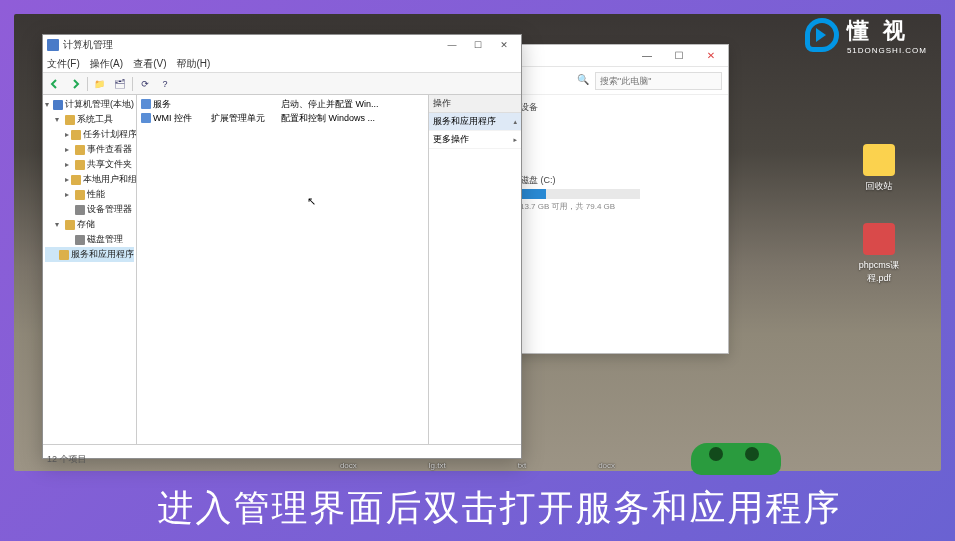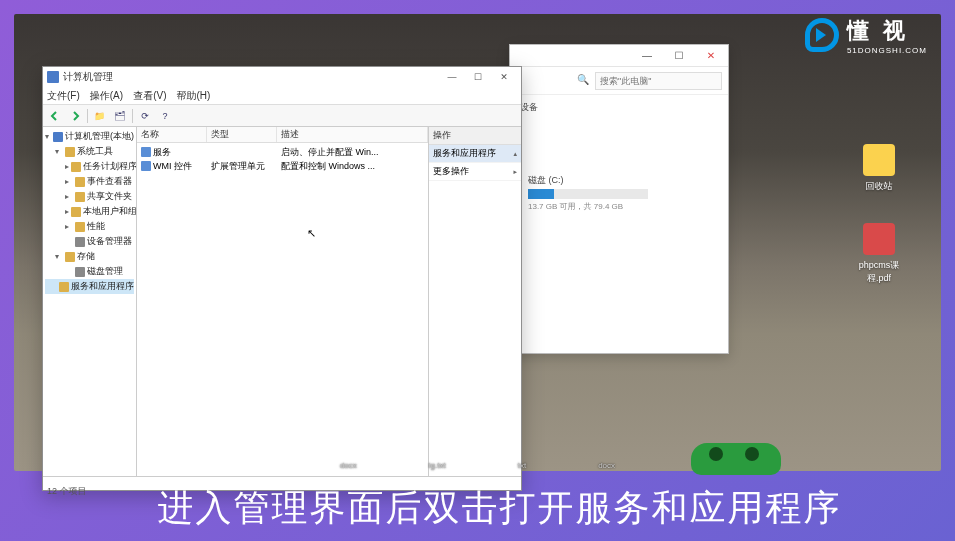--- a/index.html
+++ b/index.html
@@ -17,27 +17,27 @@
   
   
   .window-back { position: absolute; top: 30px; left: 495px; width: 220px; height: 310px; background: #fff; border: 1px solid #bcbcbc; box-shadow: 0 4px 12px rgba(0,0,0,.18); }
   .wb-title { height: 22px; border-bottom: 1px solid #e5e5e5; display: flex; justify-content: flex-end; align-items: center; gap: 10px; padding: 0 6px; font-size: 10px; color: #555; }
   .wb-ctl { width: 22px; text-align: center; cursor: pointer; }
   .wb-ctl.red { color: #d44; }
   .wb-tool { height: 28px; border-bottom: 1px solid #eee; display: flex; align-items: center; padding: 0 6px; gap: 4px; }
   .wb-tool .arr { width: 14px; height: 14px; color: #999; font-size: 10px; }
   .wb-search { flex: 1; height: 18px; border: 1px solid #ddd; font-size: 9px; padding: 0 4px; color: #aaa; background: #fafafa; }
   .wb-body { padding: 6px 10px; font-size: 9px; color: #444; }
-  .wb-item { margin-top: 60px; margin-left: 8px; }
+  .wb-item { margin-top: 60px; }
   .disk-bar { width: 120px; height: 10px; background: #e8e8e8; margin-top: 2px; position: relative; }
   .disk-fill { position: absolute; left:0; top:0; bottom:0; width: 22%; background: #2a8ad4; }
   .disk-text { font-size: 8px; color: #888; margin-top: 2px; }
   
   
-  .window-main { position: absolute; top: 20px; left: 28px; width: 480px; height: 425px; background: #fff; border: 1px solid #8f8f8f; box-shadow: 0 6px 20px rgba(0,0,0,.25); margin-top: 32px; }
+  .window-main { position: absolute; top: 20px; left: 28px; width: 480px; height: 425px; background: #fff; border: 1px solid #8f8f8f; box-shadow: 0 6px 20px rgba(0,0,0,.25); }
   .wm-titlebar { height: 20px; background: #fff; display: flex; align-items: center; padding: 0 4px; font-size: 10px; color: #333; }
   .wm-titlebar .icon-sm { width: 12px; height: 12px; background: #4a7bc8; margin-right: 4px; border-radius: 1px; }
   .wm-titlebar .wincontrols { margin-left: auto; display: flex; }
   .wincontrols span { width: 26px; text-align: center; font-size: 9px; color: #555; cursor: pointer; }
   
   .wm-menubar { height: 18px; display: flex; align-items: center; padding: 0 4px; gap: 10px; font-size: 10px; color: #333; border-bottom: 1px solid #ddd; }
   .wm-toolbar { height: 22px; display: flex; align-items: center; padding: 0 4px; gap: 4px; border-bottom: 1px solid #ccc; background: #f7f7f7; }
   .tb-btn { width: 16px; height: 16px; display:flex; align-items:center; justify-content:center; font-size:9px; color:#336; border:1px solid transparent; }
   .tb-btn svg { width: 12px; height: 12px; }
   .tb-sep { width: 1px; height: 14px; background: #ccc; }
@@ -219,25 +219,20 @@
               <span>磁盘管理</span>
             </div>
           <div class="tree-row tree-ind1 sel">
               <span class="exp"></span>
               <span class="tico"></span>
               <span>服务和应用程序</span>
             </div>
         </div>
 
         <div class="wm-list" style="position:relative;">
-          <div class="wm-list-head">
-            <div style="width:70px">名称</div>
-            <div style="width:70px">类型</div>
-            <div style="flex:1">描述</div>
-          </div>
           <div class="wm-list-body">
             <div class="wm-list-row">
               <div style="width:70px; display:flex; align-items:center;">
                   <span class="li-ico"></span>
                   <span>服务</span>
                 </div>
               <div style="width:70px"></div>
               <div style="flex:1">启动、停止并配置 Win...</div>
             </div>
             <div class="wm-list-row">

